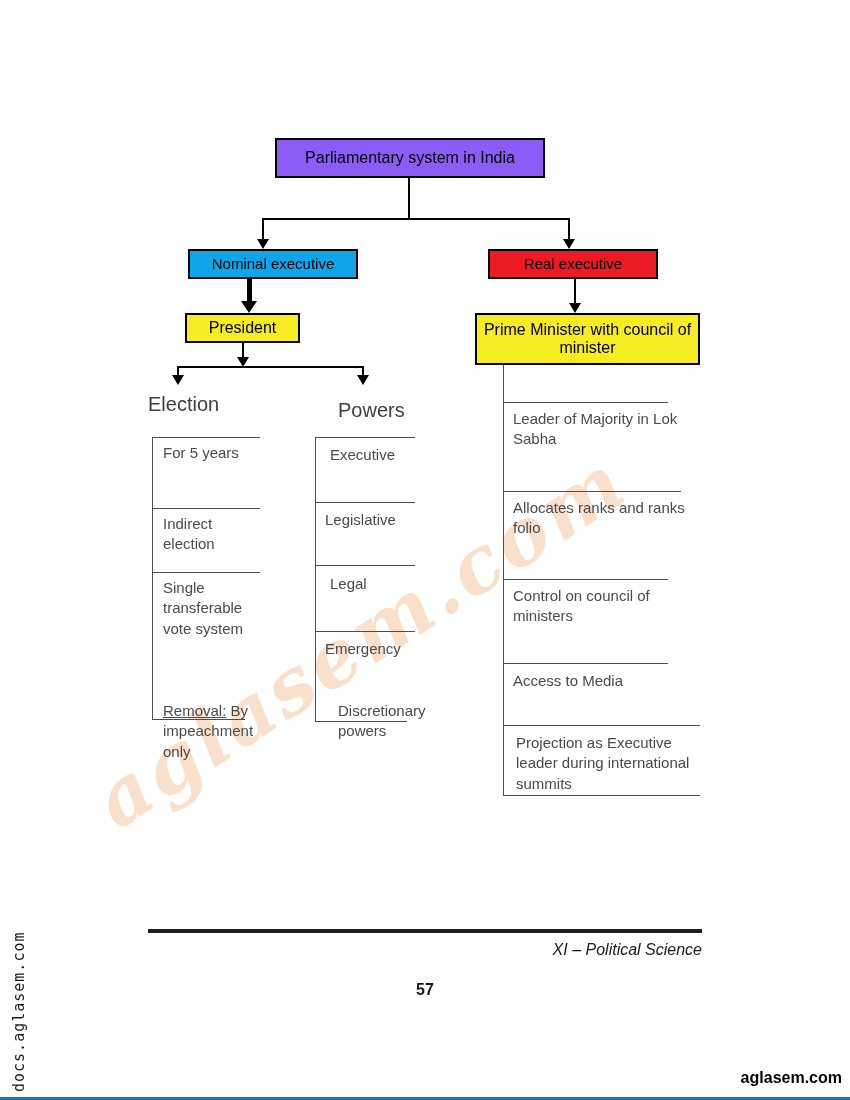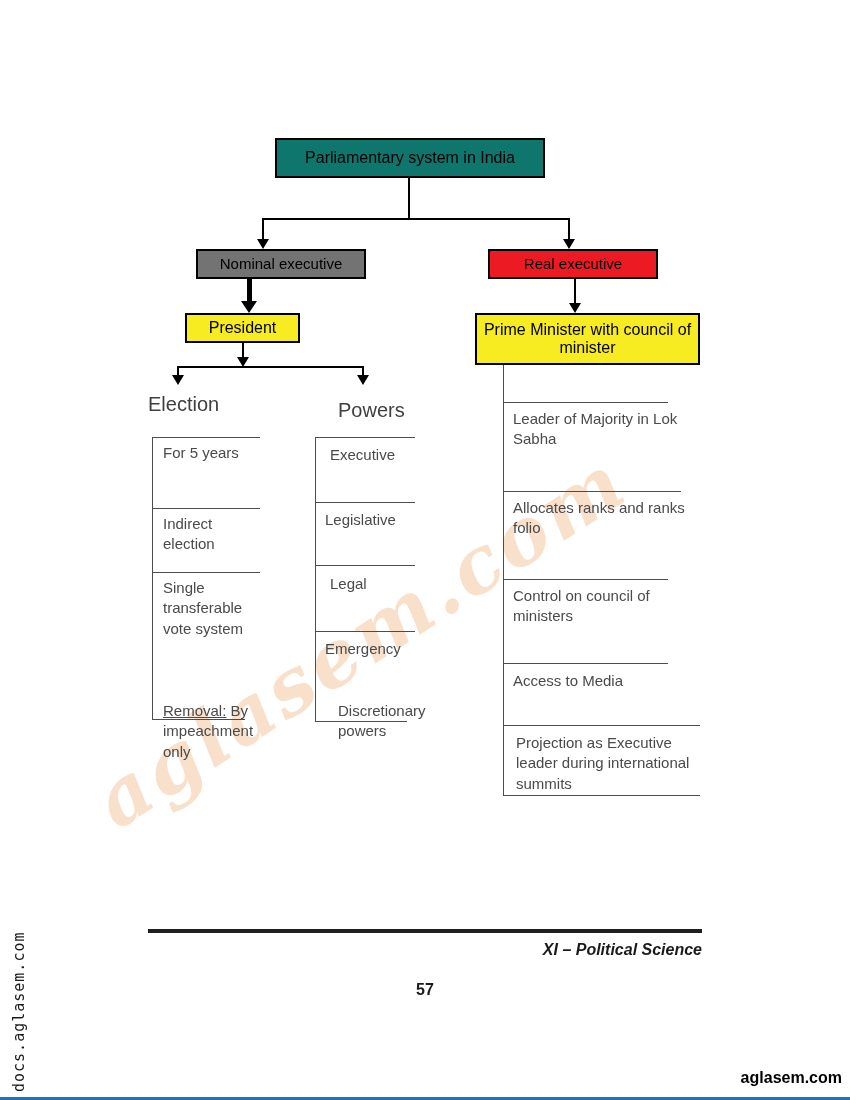--- a/index.html
+++ b/index.html
@@ -42,40 +42,40 @@
   .side-vert{
     position:absolute;left:10px;top:1092px;
     transform:rotate(-90deg);transform-origin:0 0;
     font-family:"DejaVu Sans Mono", monospace;font-size:15px;color:#1a1a1a;
     letter-spacing:1px;white-space:nowrap;
   }
   .footer-rule{position:absolute;left:148px;top:929px;width:554px;height:4px;background:#1f1f1f;}
   .footer-num{position:absolute;left:405px;top:941px;width:40px;text-align:center;
     font-weight:bold;font-size:16px;color:#1a1a1a;margin-top:40px;}
   .footer-subj{position:absolute;left:452px;top:941px;width:250px;text-align:right;
-    font-weight:bold;font-style:italic;font-size:16px;color:#1a1a1a;}
+    font-weight:normal;font-style:italic;font-size:16px;color:#1a1a1a;}
   .brand{position:absolute;right:8px;top:1069px;font-weight:bold;font-size:16px;color:#000;}
   .bottom-bar{position:absolute;left:0;bottom:0;width:850px;height:3px;}
   .u{text-decoration:underline;}
 </style>
 </head>
 <body>
 
 <div class="watermark-diag">aglasem.com</div>
 
-<div class="box" style="left:275px;top:138px;width:270px;height:40px;background:#0f766e;">Parliamentary system in India</div>
+<div class="box" style="left:275px;top:138px;width:270px;height:40px;background:#8b5cf6;">Parliamentary system in India</div>
 
 <div class="line-v" style="left:408px;top:178px;height:42px;"></div>
 <div class="line-h" style="left:262px;top:218px;width:308px;"></div>
 <div class="line-v" style="left:262px;top:218px;height:22px;"></div>
 <div class="arrow-down" style="left:257px;top:239px;"></div>
 <div class="line-v" style="left:568px;top:218px;height:22px;"></div>
 <div class="arrow-down" style="left:563px;top:239px;"></div>
 
-<div class="box" style="left:188px;top:249px;width:170px;height:30px;background:#737373;font-size:15px;margin-left:8px;">Nominal executive</div>
+<div class="box" style="left:188px;top:249px;width:170px;height:30px;background:#0ea5e9;font-size:15px;">Nominal executive</div>
 <div class="box" style="left:488px;top:249px;width:170px;height:30px;background:#EC1B23;font-size:15px;">Real executive</div>
 
 <div class="line-v" style="left:247px;top:279px;height:24px;width:5px;"></div>
 <div class="arrow-down big" style="left:241px;top:301px;"></div>
 
 <div class="line-v" style="left:574px;top:279px;height:25px;"></div>
 <div class="arrow-down" style="left:569px;top:303px;"></div>
 
 <div class="box" style="left:185px;top:313px;width:115px;height:30px;background:#F7EB22;">President</div>
 <div class="box" style="left:475px;top:313px;width:225px;height:52px;background:#F7EB22;padding:0 6px;">Prime Minister with council of minister</div>

